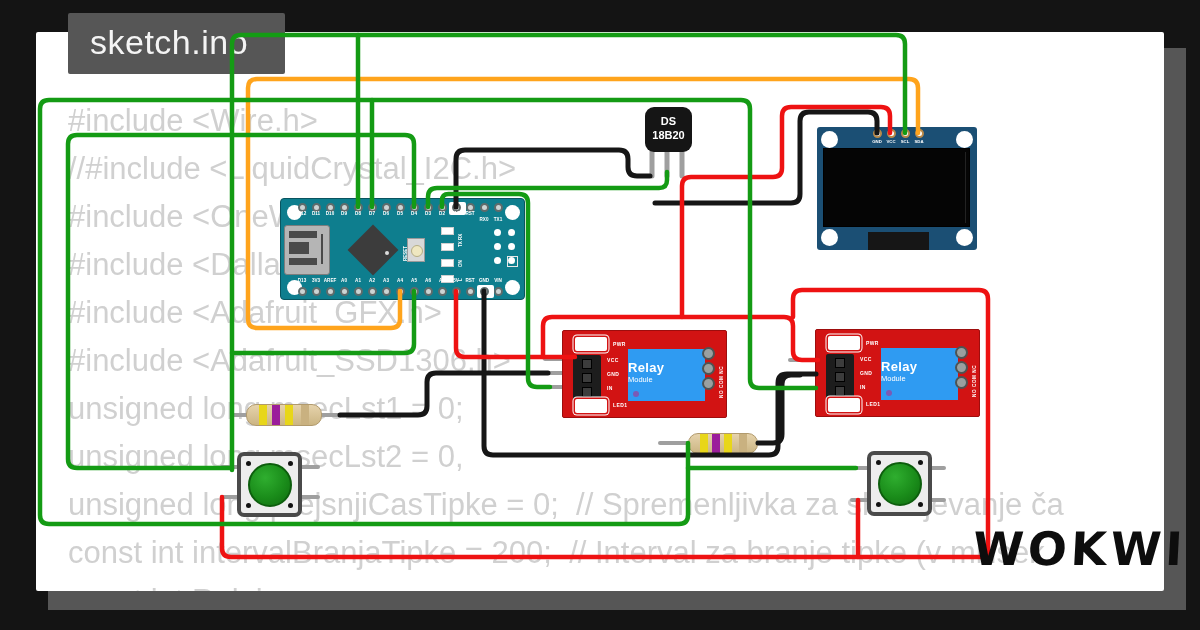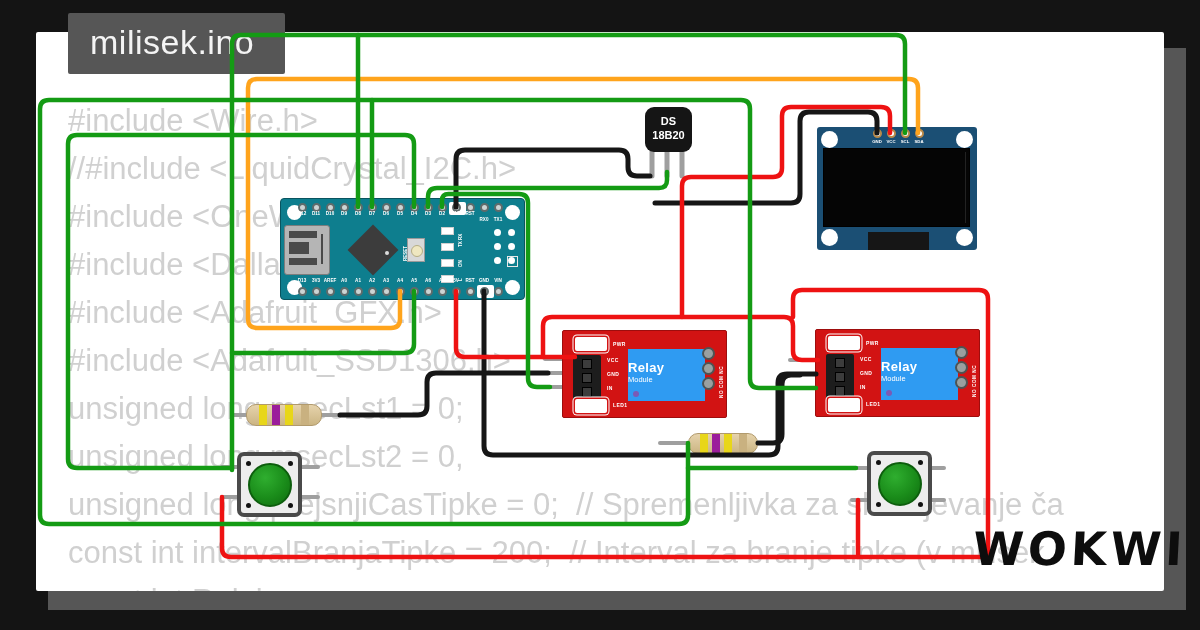--- a/index.html
+++ b/index.html
@@ -84,21 +84,21 @@
       <div class="code-line" style="top: 311px;">#include &lt;Adafruit_SSD1306.h&gt;</div>
       <div class="code-line" style="top: 359px;">unsigned long msecLst1 = 0;</div>
       <div class="code-line" style="top: 407px;">unsigned long msecLst2 = 0,</div>
       <div class="code-line" style="top: 455px;">unsigned long prejsnjiCasTipke = 0;  // Spremenljivka za shranjevanje ča</div>
       <div class="code-line" style="top: 503px;">const int intervalBranjaTipke = 200;  // Interval za branje tipke (v milisek</div>
       <div class="code-line" style="top: 551px;">const int Relej</div>
     </div>
 </div>
 
 <div class="abs" id="tab">
-  <span>milisek.ino</span>
+  <span>sketch.ino</span>
 </div>
 
 <svg class="layer" id="leads">
     <path d="M232 415 L340 415" stroke="#9f9f9f" stroke-width="4" fill="none" stroke-linecap="round"></path>
     <path d="M660 443 L758 443" stroke="#9f9f9f" stroke-width="4" fill="none" stroke-linecap="round"></path>
     <path d="M545 359 L575 359" stroke="#9f9f9f" stroke-width="4" fill="none" stroke-linecap="round"></path>
     <path d="M545 373 L575 373" stroke="#9f9f9f" stroke-width="4" fill="none" stroke-linecap="round"></path>
     <path d="M545 387 L575 387" stroke="#9f9f9f" stroke-width="4" fill="none" stroke-linecap="round"></path>
     <path d="M790 360 L828 360" stroke="#9f9f9f" stroke-width="4" fill="none" stroke-linecap="round"></path>
     <path d="M790 374 L828 374" stroke="#9f9f9f" stroke-width="4" fill="none" stroke-linecap="round"></path>

